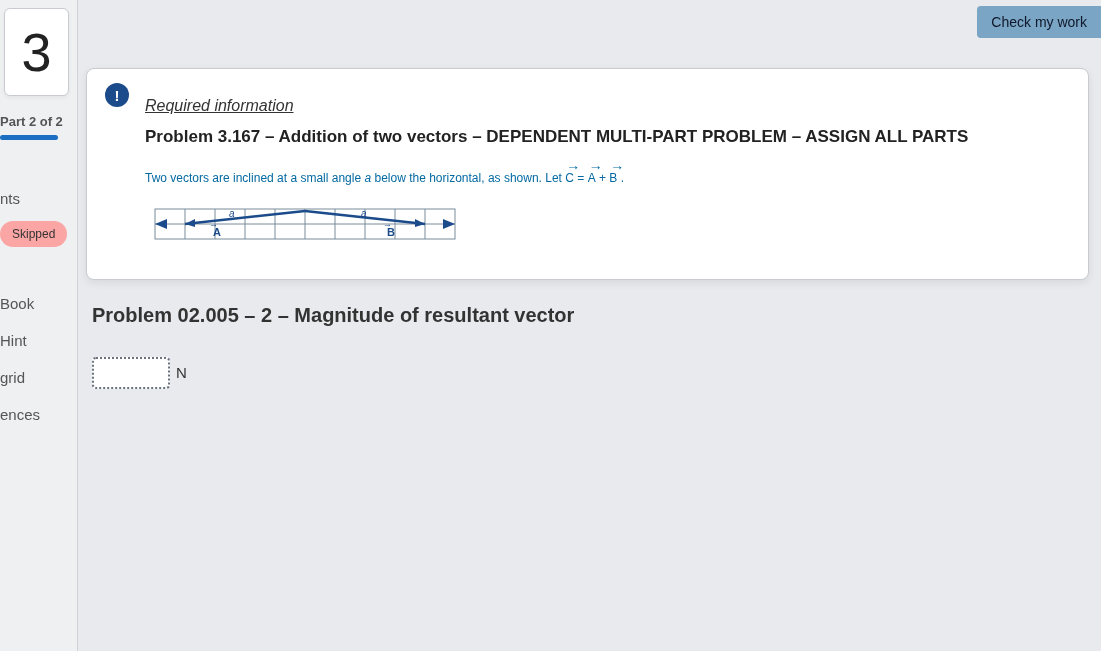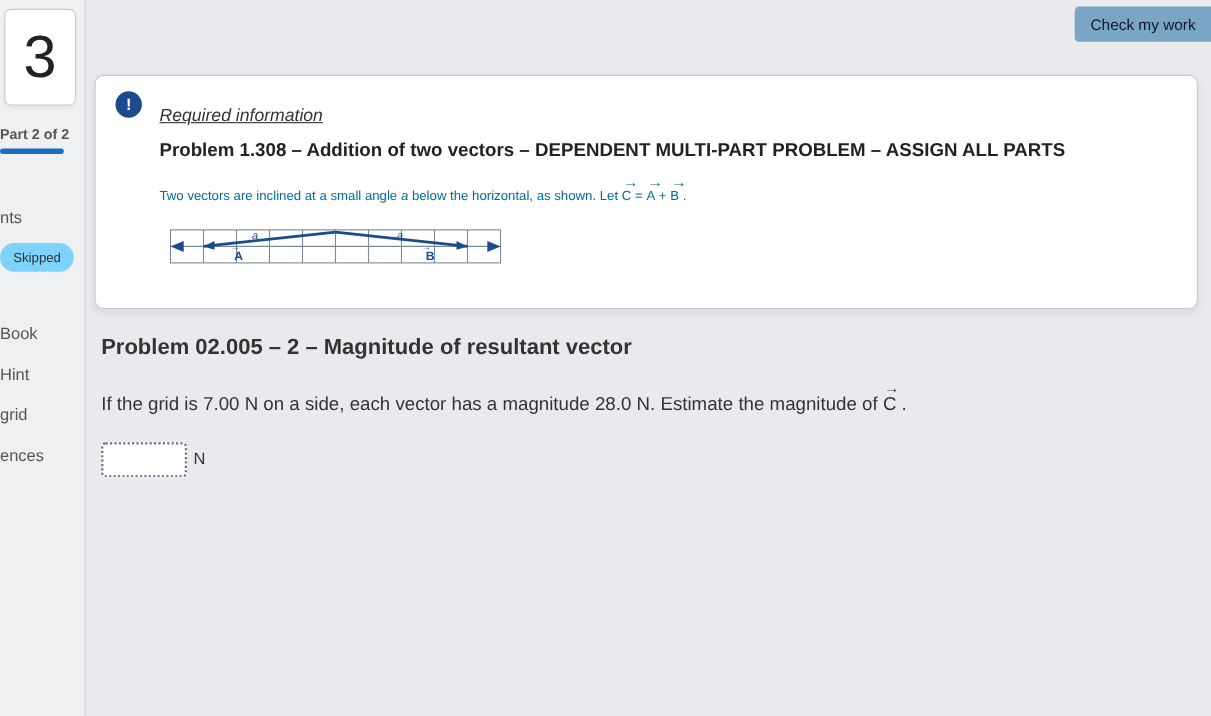--- a/index.html
+++ b/index.html
@@ -62,21 +62,21 @@
     margin-bottom: 40px;
   }
   .side-item {
     font-size: 15px;
     color: #555;
     padding: 10px 0 10px 0;
     text-align: left;
     cursor: pointer;
   }
   .skipped-pill {
-    background: #7dd3fc;
+    background: #fca5a5;
     color: #333;
     font-size: 12px;
     padding: 6px 12px;
     border-radius: 14px;
     display: inline-block;
     margin: 4px 0 28px 0;
     cursor: pointer;
   }
   .main {
     position: absolute;
@@ -188,21 +188,21 @@
   <div class="side-item">Hint</div>
   <div class="side-item">grid</div>
   <div class="side-item">ences</div>
 </div>
 
 <div class="main">
 
   <div class="req-box">
     <div class="alert-icon">!</div>
     <div class="req-label">Required information</div>
-    <div class="prob-title">Problem 1.308 – Addition of two vectors – DEPENDENT MULTI-PART PROBLEM – ASSIGN ALL PARTS</div>
+    <div class="prob-title">Problem 3.167 – Addition of two vectors – DEPENDENT MULTI-PART PROBLEM – ASSIGN ALL PARTS</div>
     <div class="prob-desc">
       <span>Two vectors are inclined at a small angle </span><i>a</i><span> below the horizontal, as shown. Let </span>
       <span class="vec">C</span><span> = </span><span class="vec">A</span><span> + </span><span class="vec">B</span><span> .</span>
     </div>
 
     <div class="diagram">
       <svg width="320" height="44" viewBox="0 0 320 44">
 
         <g stroke="#7a8a9a" stroke-width="1" fill="none">
           <rect x="10" y="6" width="300" height="30"></rect>
@@ -235,22 +235,19 @@
         <text x="68" y="33" font-size="11" font-weight="bold" fill="#1b4b8a">A</text>
         <text x="64" y="24" font-size="9" fill="#1b4b8a">→</text>
         <text x="242" y="33" font-size="11" font-weight="bold" fill="#1b4b8a">B</text>
         <text x="238" y="24" font-size="9" fill="#1b4b8a">→</text>
       </svg>
     </div>
   </div>
 
   <div class="sub-title">Problem 02.005 – 2 – Magnitude of resultant vector</div>
 
-  <div class="sub-desc">
-    <span>If the grid is 7.00 N on a side, each vector has a magnitude 28.0 N. Estimate the magnitude of </span><span class="vec">C</span><span> .</span>
-  </div>
 
   <div class="answer-row">
     <input class="answer-input" type="text" value="" style="">
     <span class="unit">N</span>
   </div>
 
 </div>
 
 </body></html>

